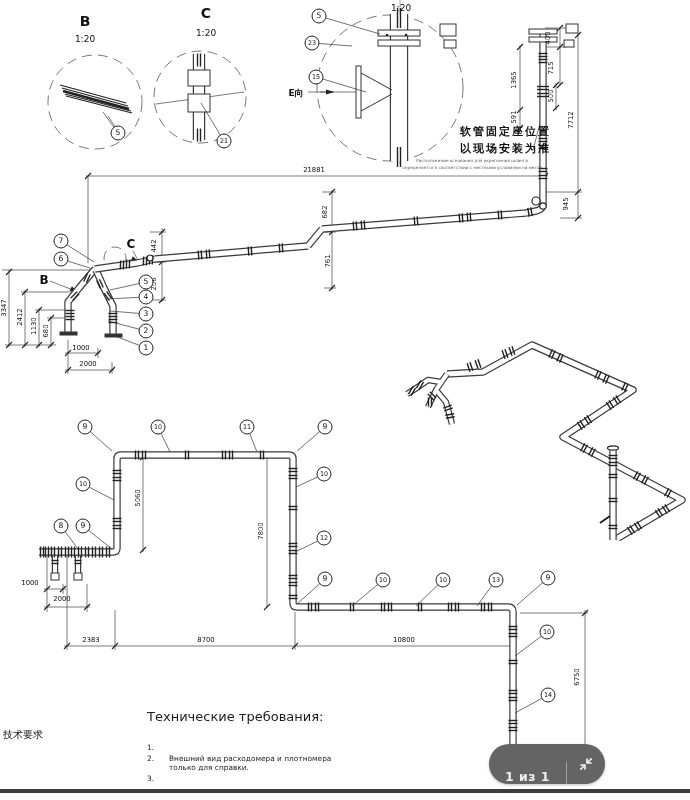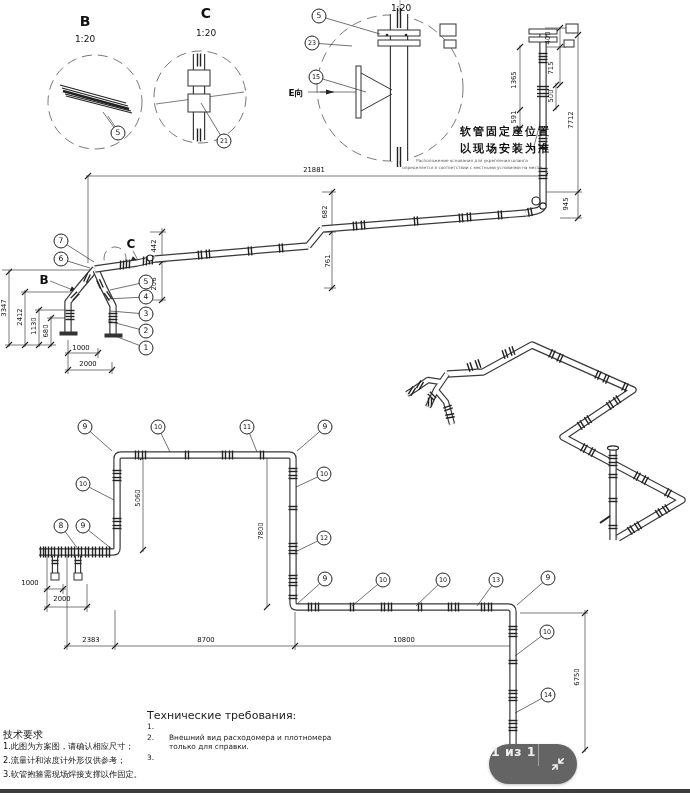--- a/index.html
+++ b/index.html
@@ -1,28 +1,28 @@
 <!DOCTYPE html>
 <html><head>
 <meta charset="utf-8">
 <style>
   html,body{margin:0;padding:0;background:#fff}
   #stage{position:relative;width:690px;height:800px;background:#fff;overflow:hidden;
          font-family:"DejaVu Sans",sans-serif;outline:1px solid #d6d6d6}
   #draw{position:absolute;left:0;top:0}
   .ru-notes{position:absolute;left:147px;top:709px;width:245px;color:#1c1c1c}
-  .ru-title{font-size:11px;margin-bottom:0}
+  .ru-title{font-size:13px;margin-bottom:19px}
   .ru-row{display:flex;font-size:7.4px;line-height:9.7px;margin-bottom:1px}
   .ru-num{width:13px;margin-right:9px;flex:none}
   .ru-txt{width:163px}
   .cn-notes{position:absolute;left:3px;top:729px;width:144px;color:#111;font-weight:normal}
   .cn-title{font-size:10px;line-height:11px}
   .cn-row{font-size:8.2px;line-height:13.8px;white-space:nowrap}
-  .pill{position:absolute;left:489px;top:744px;width:88px;height:40px;border-radius:21px;
-        display:flex;align-items:flex-start;box-shadow:0 1px 3px rgba(0,0,0,.25)}
+  .pill{position:absolute;left:489px;top:744px;width:116px;height:40px;border-radius:21px;
+        display:flex;align-items:flex-end;box-shadow:0 1px 3px rgba(0,0,0,.25)}
   .pill-text{flex:1;text-align:center;color:#efefef;font-size:12.5px;font-weight:bold;letter-spacing:.5px}
   .pill-sep{width:1px;height:22px;background:rgba(255,255,255,.4)}
   .pill-btn{width:38px;height:100%;background:none;border:none;display:flex;align-items:center;
             justify-content:center;cursor:pointer;padding:0}
   .bottom-bar{position:absolute;left:0;top:789px;width:690px;height:4px}
 </style>
 </head>
 <body>
 
 <div id="stage">
@@ -620,25 +620,20 @@
           <span class="ru-txt">Внешний вид расходомера и плотномера только для справки.</span>
         </div>
         <div class="ru-row">
           <span class="ru-num">3.</span>
         </div>
       </div>
   </div>
 
   <div class="cn-notes">
     <div class="cn-title">技术要求</div>
-    <div id="cn-items">
-        <div class="cn-row">1.此图为方案图，请确认相应尺寸；</div>
-        <div class="cn-row">2.流量计和浓度计外形仅供参考；</div>
-        <div class="cn-row">3.软管抱箍需现场焊接支撑以作固定。</div>
-      </div>
   </div>
 
   <div class="pill" id="pill" style="background: rgb(100, 100, 100);">
     <span class="pill-text">1 из 1</span>
     <span class="pill-sep"></span>
     <button class="pill-btn" title="">
       <svg width="16" height="16" viewBox="0 0 16 16">
         <g stroke="#efefef" stroke-width="1.7" fill="none" stroke-linecap="round">
           <path d="M13.2 2.8 L9 7 M9 7 h4 M9 7 v-4"></path>
           <path d="M2.8 13.2 L7 9 M7 9 h-4 M7 9 v4"></path>

